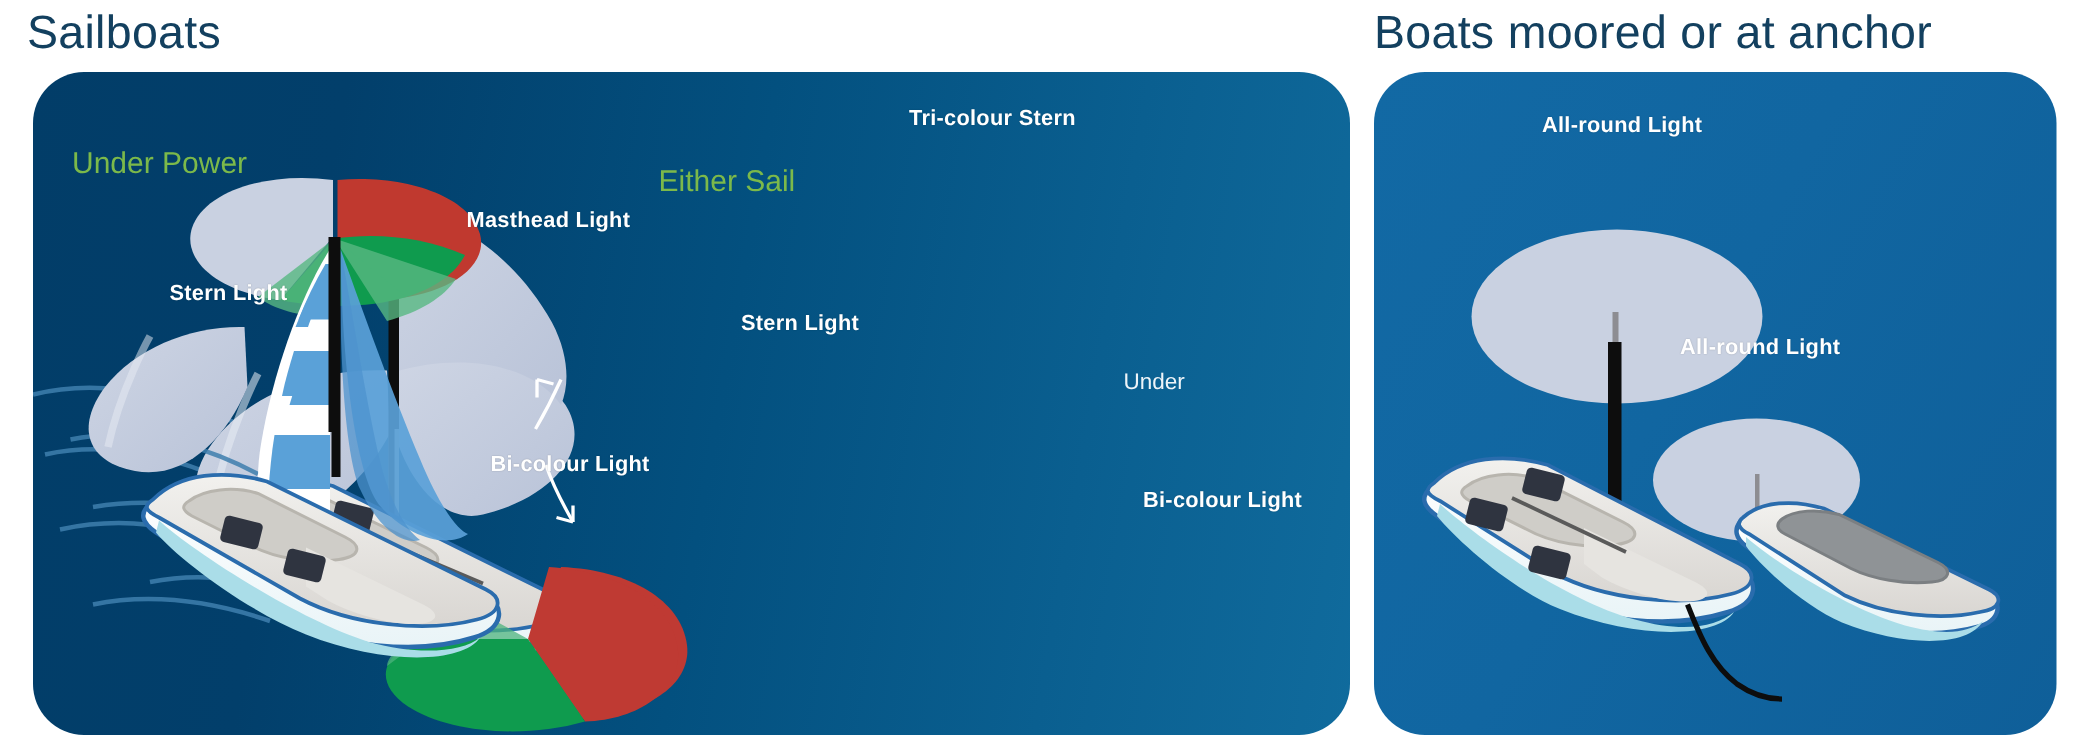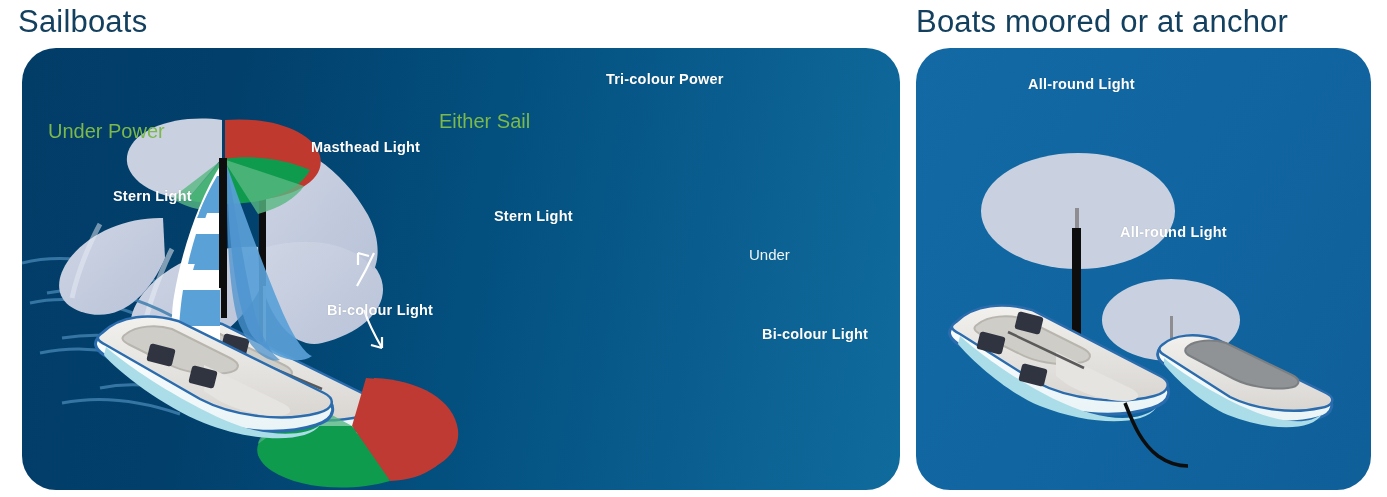--- a/index.html
+++ b/index.html
@@ -150,28 +150,28 @@
 
         <g stroke="#ffffff" stroke-width="2.2" fill="none">
           <path d="M352 205 C347 216, 342 226, 335 238" marker-end="none"></path>
           <path d="M329 200 L329 212 M329 200 L340 203" transform="translate(7,5)"></path>
           <path d="M342 262 C346 274, 352 286, 360 300"></path>
           <path d="M360 300 L349 297 M360 300 L360 289"></path>
         </g>
       </g>
     </svg>
 
-    <div class="sub" style="left:26px;top:72px;">Under Power</div>
+    <div class="sub" style="left:26px;top:50px;">Under Power</div>
     <div class="sub" style="left:417px;top:62px;">Either Sail</div>
 
     <div class="lbl" style="left:270px;top:91px;margin-left:19px;">Masthead Light</div>
     <div class="lbl" style="left:91px;top:140px;">Stern Light</div>
     <div class="lbl" style="left:305px;top:254px;">Bi-colour Light</div>
 
-    <div class="lbl" style="left:584px;top:23px;">Tri-colour Power</div>
+    <div class="lbl" style="left:584px;top:23px;">Tri-colour Stern</div>
     <div class="lbl" style="left:472px;top:160px;">Stern Light</div>
     <div class="lbl-thin" style="left:727px;top:198px;">Under</div>
     <div class="lbl" style="left:740px;top:278px;">Bi-colour Light</div>
   </div>
 
   <div class="panel" id="panel-right">
 
     <svg width="455" height="442" viewBox="0 0 455 442">
       <defs>
         <linearGradient id="gHullTop2" x1="0" y1="0" x2="0" y2="1">

